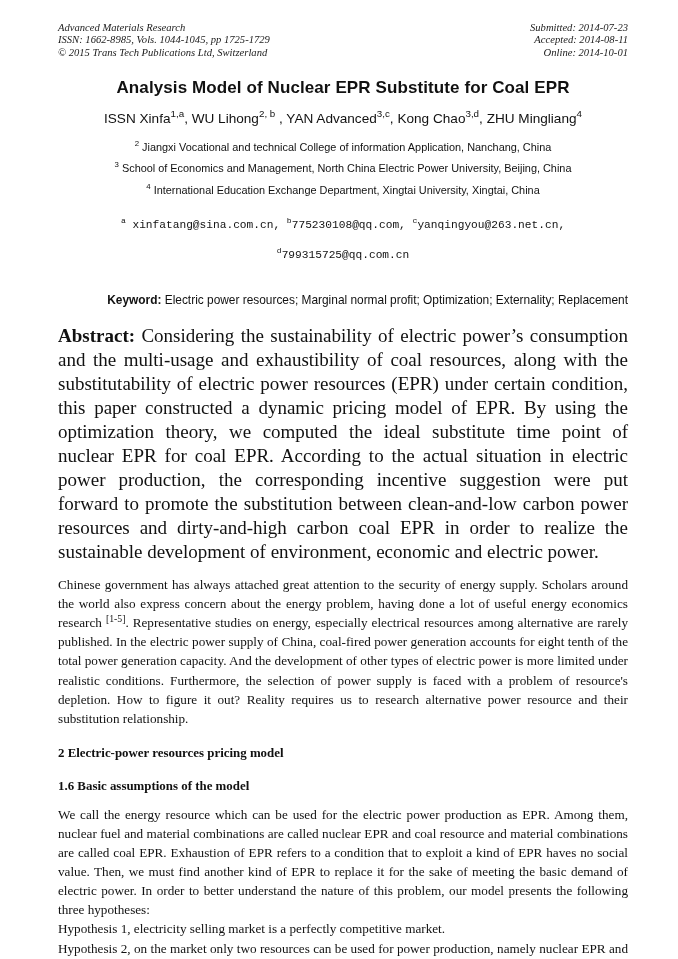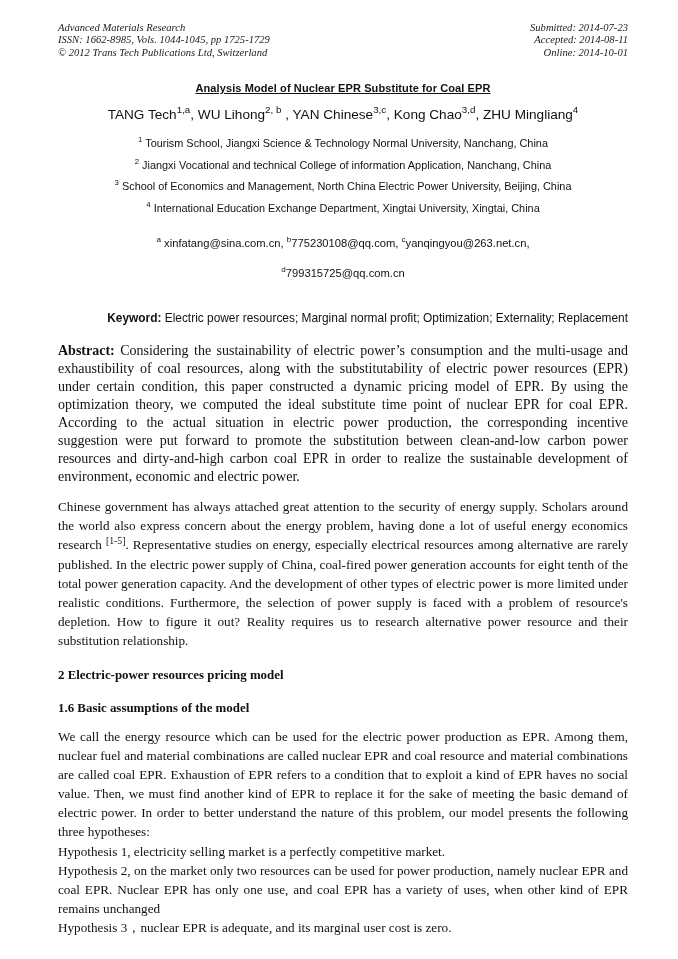--- a/index.html
+++ b/index.html
@@ -39,24 +39,23 @@
   .masthead-left { text-align: left; }
   .masthead-right { text-align: right; white-space: nowrap; }
   .masthead div { white-space: nowrap; }
 
   
   .title {
     margin-top: 20px;
     text-align: center;
     font-family: "Liberation Sans", "DejaVu Sans", sans-serif;
     font-weight: bold;
-    font-size: 11px;
+    font-size: 17px;
     line-height: 18px;
     letter-spacing: 0.1px;
-    text-decoration: underline;
   }
 
   
   .authors {
     margin-top: 8px;
     text-align: center;
     font-family: "Liberation Sans", "DejaVu Sans", sans-serif;
     font-size: 13.6px;
     line-height: 19px;
     white-space: nowrap;
@@ -70,21 +69,21 @@
     line-height: 21.5px;
   }
   .affiliations .aff {
     text-align: center;
     white-space: nowrap;
   }
 
   
   .emails {
     margin-top: 9px;
-    font-family: Liberation Sans, sans-serif;
+    font-family: Liberation Mono, monospace;
     font-size: 11.2px;
     line-height: 30px;
   }
   .emails .email-line {
     text-align: center;
     white-space: nowrap;
   }
 
   sup {
     font-size: 0.72em;
@@ -98,22 +97,22 @@
     font-family: "Liberation Sans", "DejaVu Sans", sans-serif;
     font-size: 11.9px;
     line-height: 16px;
     text-align: right;
   }
   .keyword .lbl { font-weight: bold; }
 
   
   .abstract {
     margin-top: 16px;
-    font-size: 14px;
-    line-height: 18px;
+    font-size: 19px;
+    line-height: 24px;
     text-align: justify;
     text-justify: inter-word;
   }
   .abstract .lbl { font-weight: bold; }
 
   .section-head {
     font-weight: bold;
     font-size: 12.9px;
     line-height: 16px;
     margin-top: 17px;
@@ -138,35 +137,34 @@
 </style>
 </head>
 <body>
 
 <div class="page">
 
   <div class="masthead">
     <div class="masthead-left">
       <div>Advanced Materials Research</div>
       <div>ISSN: 1662-8985, Vols. 1044-1045, pp 1725-1729</div>
-      <div>© 2012 Trans Tech Publications Ltd, Switzerland</div>
+      <div>© 2015 Trans Tech Publications Ltd, Switzerland</div>
     </div>
     <div class="masthead-right">
       <div>Submitted: 2014-07-23</div>
       <div>Accepted: 2014-08-11</div>
       <div>Online: 2014-10-01</div>
     </div>
   </div>
 
   <h1 class="title">Analysis Model of Nuclear EPR Substitute for Coal EPR</h1>
 
-  <div class="authors"><span>TANG Tech</span><sup>1,a</sup>, <span>WU Lihong</span><sup>2, b</sup> , <span>YAN Chinese</span><sup>3,c</sup>, <span>Kong Chao</span><sup>3,d</sup>, <span>ZHU Mingliang</span><sup>4</sup></div>
+  <div class="authors"><span>ISSN Xinfa</span><sup>1,a</sup>, <span>WU Lihong</span><sup>2, b</sup> , <span>YAN Advanced</span><sup>3,c</sup>, <span>Kong Chao</span><sup>3,d</sup>, <span>ZHU Mingliang</span><sup>4</sup></div>
 
   <div class="affiliations">
-      <div class="aff"><sup>1</sup> Tourism School, Jiangxi Science &amp; Technology Normal University, Nanchang, China</div>
       <div class="aff"><sup>2</sup> Jiangxi Vocational and technical College of information Application, Nanchang, China</div>
       <div class="aff"><sup>3</sup> School of Economics and Management, North China Electric Power University, Beijing, China</div>
       <div class="aff"><sup>4</sup> International Education Exchange Department, Xingtai University, Xingtai, China</div>
     </div>
 
   <div class="emails">
       <div class="email-line"><sup>a</sup><span> xinfatang@sina.com.cn,</span> <sup>b</sup><span>775230108@qq.com,</span> <sup>c</sup><span>yanqingyou@263.net.cn,</span></div>
       <div class="email-line"><sup>d</sup><span>799315725@qq.com.cn</span></div>
     </div>
 

